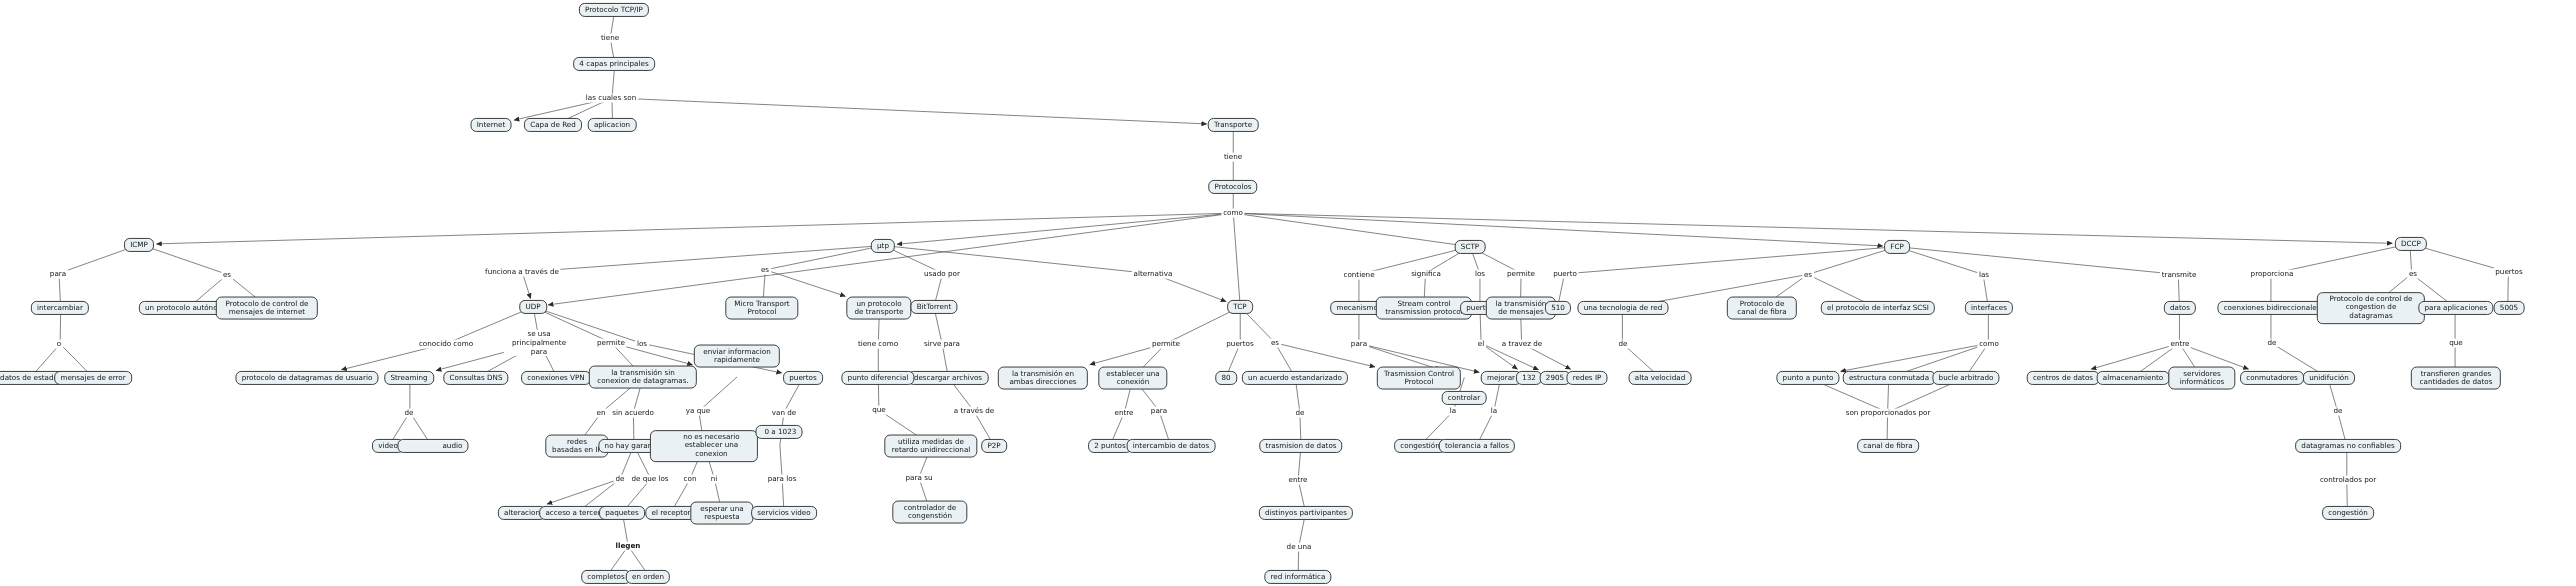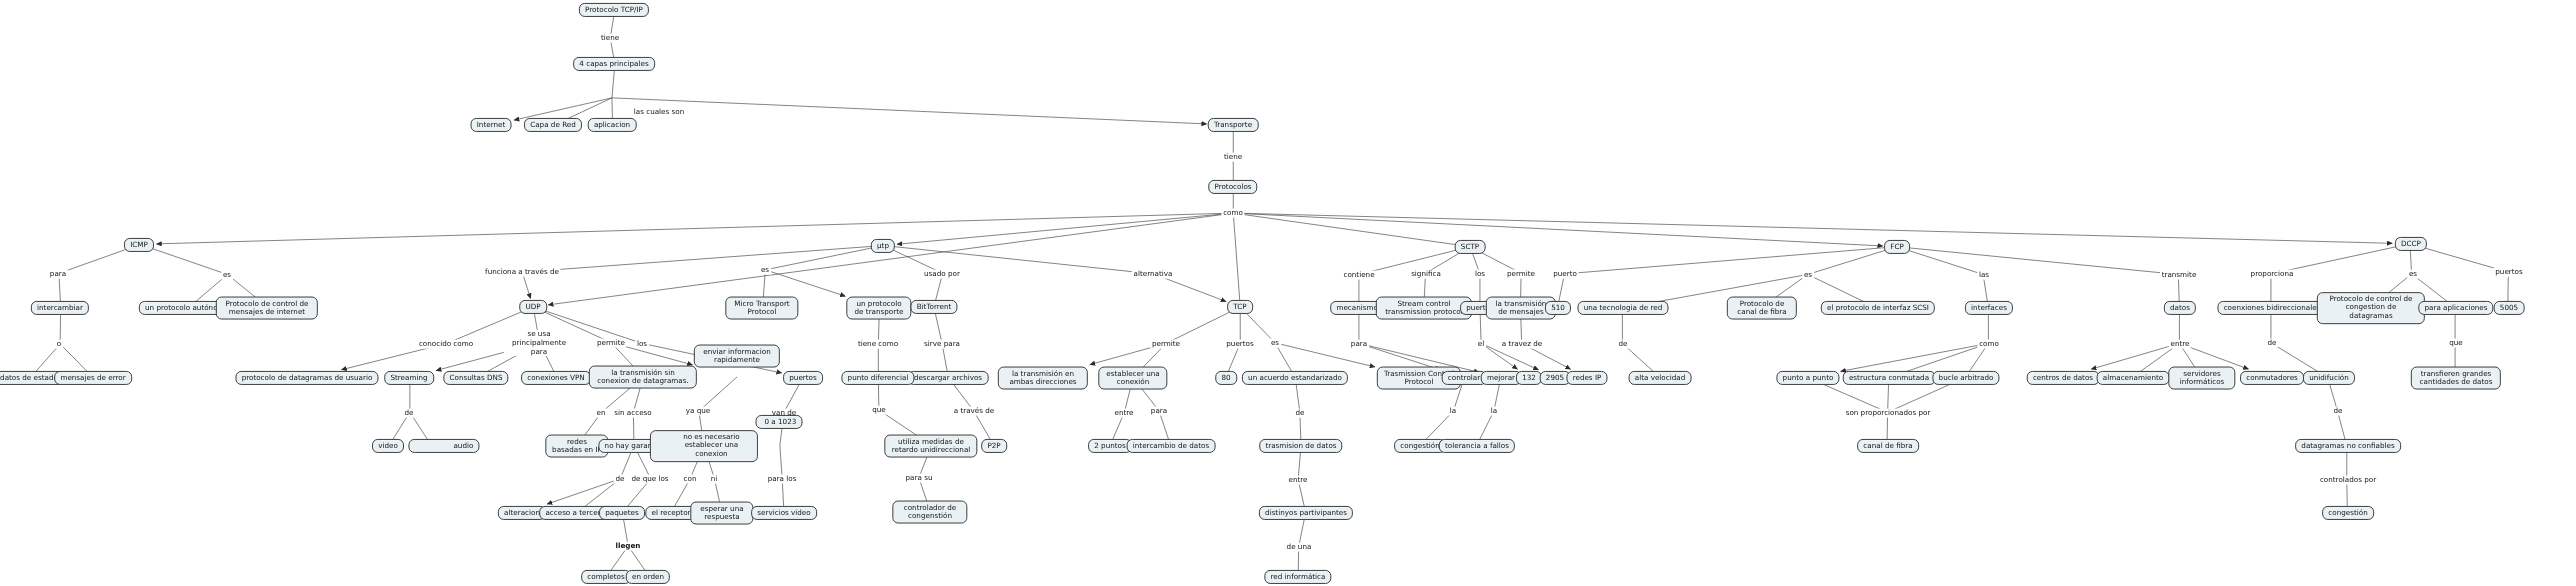--- a/index.html
+++ b/index.html
@@ -177,21 +177,21 @@
       <line x1="4163" y1="473" x2="4092" y2="531" stroke="#4d4d4d" stroke-width="1.2"></line>
       <line x1="4163" y1="473" x2="4238" y2="531" stroke="#4d4d4d" stroke-width="1.2"></line>
       <line x1="4238" y1="531" x2="4238" y2="591" stroke="#4d4d4d" stroke-width="1.2"></line>
       <line x1="4238" y1="591" x2="4238" y2="652" stroke="#4d4d4d" stroke-width="1.2"></line>
       <line x1="4160" y1="421" x2="4330" y2="470" stroke="#4d4d4d" stroke-width="1.2"></line>
       <line x1="4330" y1="470" x2="4329" y2="532" stroke="#4d4d4d" stroke-width="1.2"></line>
     </svg>
 <div class="node box" style="left: 614px; top: 9.9px;">Protocolo TCP/IP</div>
     <div class="node lbl" style="left: 610px; top: 38px;">tiene</div>
     <div class="node box" style="left: 614px; top: 64px;">4 capas principales</div>
-    <div class="node lbl" style="left: 611px; top: 112px; margin-left: 48px;">las cuales son</div>
+    <div class="node lbl" style="left: 611px; top: 98px;">las cuales son</div>
     <div class="node box" style="left: 491px; top: 125px;">Internet</div>
     <div class="node box" style="left: 553px; top: 125px;">Capa de Red</div>
     <div class="node box" style="left: 612px; top: 125px;">aplicacion</div>
     <div class="node box" style="left: 1233px; top: 125px;">Transporte</div>
     <div class="node lbl" style="left: 1233px; top: 157px;">tiene</div>
     <div class="node box" style="left: 1233px; top: 187px;">Protocolos</div>
     <div class="node lbl" style="left: 1233px; top: 213px;">como</div>
     <div class="node box" style="left: 139px; top: 245px;">ICMP</div>
     <div class="node lbl" style="left: 58px; top: 274px;">para</div>
     <div class="node box" style="left: 60px; top: 308px;">intercambiar</div>
@@ -206,44 +206,44 @@
     <div class="node lbl" style="left: 446px; top: 344px;">conocido como</div>
     <div class="node lbl" style="left: 539px; top: 343px; max-width: 67px;">se usa principalmente para</div>
     <div class="node lbl" style="left: 611px; top: 343px;">permite</div>
     <div class="node lbl" style="left: 642px; top: 344px;">los</div>
     <div class="node box" style="left: 307px; top: 378px; max-width: 136px;">protocolo de datagramas de usuario</div>
     <div class="node box" style="left: 409px; top: 378px;">Streaming</div>
     <div class="node box" style="left: 476px; top: 378px;">Consultas DNS</div>
     <div class="node box" style="left: 556px; top: 378px;">conexiones VPN</div>
     <div class="node lbl" style="left: 409px; top: 413px;">de</div>
     <div class="node box" style="left: 388px; top: 446px;">video</div>
-    <div class="node box" style="left: 444px; top: 446px; padding-left: 44px;">audio</div>
+    <div class="node box" style="left: 433px; top: 446px; padding-left: 44px;">audio</div>
     <div class="node box" style="left: 643px; top: 377px; max-width: 96px;">la transmisión sin conexion de datagramas.</div>
     <div class="node box" style="left: 737px; top: 356px; max-width: 74px;">enviar informacion rapidamente</div>
     <div class="node box" style="left: 803px; top: 378px;">puertos</div>
     <div class="node lbl" style="left: 601px; top: 413px;">en</div>
-    <div class="node lbl" style="left: 633px; top: 413px;">sin acceso</div>
+    <div class="node lbl" style="left: 633px; top: 413px;">sin acuerdo</div>
     <div class="node box" style="left: 577px; top: 446px; max-width: 51px;">redes basadas en IP</div>
     <div class="node box" style="left: 633px; top: 446px; max-width: 61px;">no hay garantia</div>
     <div class="node lbl" style="left: 620px; top: 479px;">de</div>
     <div class="node lbl" style="left: 650px; top: 479px;">de que los</div>
     <div class="node box" style="left: 522px; top: 513px;">alteracion</div>
     <div class="node box" style="left: 577px; top: 513px;">acceso a terceros</div>
     <div class="node box" style="left: 622px; top: 513px;">paquetes</div>
     <div class="node lbl" style="left: 628px; top: 546px; font-weight: bold;">llegen</div>
     <div class="node box" style="left: 606px; top: 577px;">completos</div>
     <div class="node box" style="left: 648px; top: 577px;">en orden</div>
     <div class="node lbl" style="left: 698px; top: 411px;">ya que</div>
     <div class="node box" style="left: 704px; top: 446px; max-width: 81px; padding-left: 20px;">no es necesario establecer una conexion</div>
     <div class="node lbl" style="left: 690px; top: 479px;">con</div>
     <div class="node lbl" style="left: 714px; top: 479px;">ni</div>
     <div class="node box" style="left: 671px; top: 513px;">el receptor</div>
     <div class="node box" style="left: 722px; top: 513px; max-width: 51px;">esperar una respuesta</div>
     <div class="node lbl" style="left: 784px; top: 413px;">van de</div>
-    <div class="node box" style="left: 779px; top: 422px; padding-left: 8px;">0 a 1023</div>
+    <div class="node box" style="left: 779px; top: 432px; padding-left: 8px;">0 a 1023</div>
     <div class="node lbl" style="left: 782px; top: 479px;">para los</div>
     <div class="node box" style="left: 784px; top: 513px;">servicios video</div>
     <div class="node box" style="left: 883px; top: 246px;">µtp</div>
     <div class="node lbl" style="left: 765px; top: 270px;">es</div>
     <div class="node box" style="left: 762px; top: 308px; max-width: 61px;">Micro Transport Protocol</div>
     <div class="node box" style="left: 879px; top: 308px; max-width: 53px;">un protocolo de transporte</div>
     <div class="node lbl" style="left: 942px; top: 274px; text-align: right;">usado por</div>
     <div class="node box" style="left: 934px; top: 307px;">BitTorrent</div>
     <div class="node lbl" style="left: 942px; top: 344px;">sirve para</div>
     <div class="node box" style="left: 948px; top: 378px;">descargar archivos</div>
@@ -272,21 +272,21 @@
     <div class="node box" style="left: 1301px; top: 446px;">trasmision de datos</div>
     <div class="node lbl" style="left: 1298px; top: 480px;">entre</div>
     <div class="node box" style="left: 1306px; top: 513px;">distinyos partivipantes</div>
     <div class="node lbl" style="left: 1299px; top: 547px;">de una</div>
     <div class="node box" style="left: 1298px; top: 577px;">red informática</div>
     <div class="node box" style="left: 1419px; top: 378px; max-width: 72px;">Trasmission Control Protocol</div>
     <div class="node box" style="left: 1470px; top: 247px;">SCTP</div>
     <div class="node lbl" style="left: 1359px; top: 275px;">contiene</div>
     <div class="node box" style="left: 1359px; top: 308px;">mecanismos</div>
     <div class="node lbl" style="left: 1359px; top: 344px;">para</div>
-    <div class="node box" style="left: 1464px; top: 378px;">controlar</div>
+    <div class="node box" style="left: 1464px; top: 398px;">controlar</div>
     <div class="node box" style="left: 1501px; top: 378px;">mejorar</div>
     <div class="node lbl" style="left: 1453px; top: 411px;">la</div>
     <div class="node box" style="left: 1420px; top: 446px;">congestión</div>
     <div class="node lbl" style="left: 1494px; top: 411px;">la</div>
     <div class="node box" style="left: 1477px; top: 446px;">tolerancia a fallos</div>
     <div class="node lbl" style="left: 1426px; top: 274px;">significa</div>
     <div class="node box" style="left: 1424px; top: 308px; max-width: 84px;">Stream control transmission protocol</div>
     <div class="node lbl" style="left: 1480px; top: 274px;">los</div>
     <div class="node box" style="left: 1480px; top: 308px;">puertos</div>
     <div class="node lbl" style="left: 1481px; top: 344px;">el</div>

